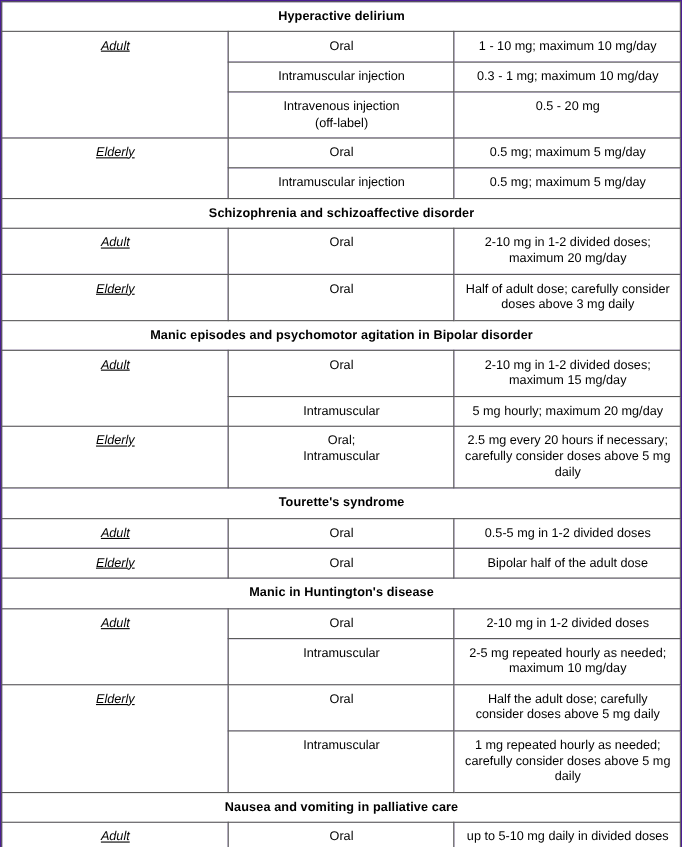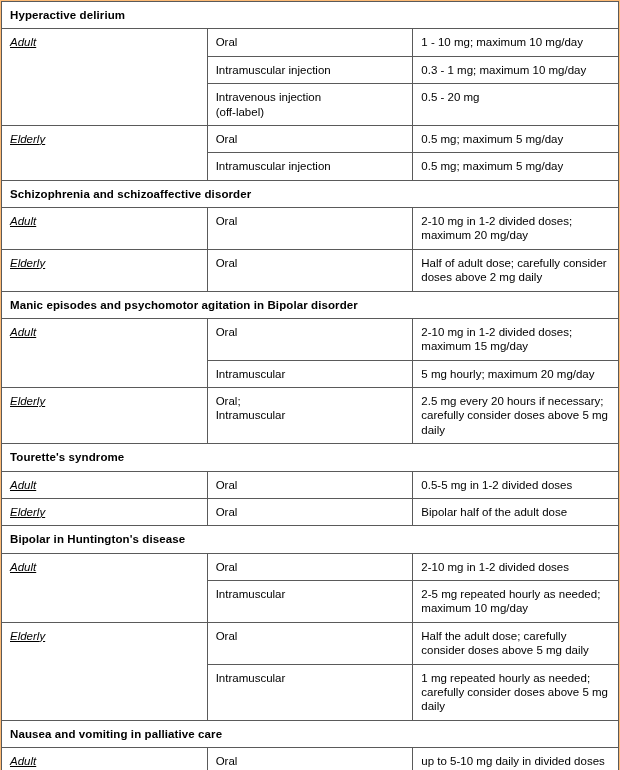--- a/index.html
+++ b/index.html
@@ -10,21 +10,22 @@
   body {
     font-family: "Liberation Sans", sans-serif;
     font-size: 11.5px;
     color: #000000;
   }
   .sheet {
     width: 620px;
     height: 770px;
     box-sizing: border-box;
     overflow: hidden;
-    background: #fdba74;
+    background: #4c1d95;
+    text-align: center;
   }
   table.dose-table {
     border-collapse: collapse;
     width: 618px;
     margin: 1px 0 0 1px;
     table-layout: fixed;
   }
   table.dose-table td {
     border: 1px solid #5a5a5a;
     padding: 6px 7px 6px 8px;
@@ -92,21 +93,21 @@
           <td class="section-header" colspan="3">Schizophrenia and schizoaffective disorder</td>
         </tr>
         <tr>
           <td class="age-col" rowspan="1">Adult</td>
           <td class="route-col nowrap-label">Oral</td>
           <td class="dose-col">2-10 mg in 1-2 divided doses; maximum 20 mg/day</td>
         </tr>
         <tr>
           <td class="age-col" rowspan="1">Elderly</td>
           <td class="route-col nowrap-label">Oral</td>
-          <td class="dose-col">Half of adult dose; carefully consider doses above 2 mg daily</td>
+          <td class="dose-col">Half of adult dose; carefully consider doses above 3 mg daily</td>
         </tr>
         <tr>
           <td class="section-header" colspan="3">Manic episodes and psychomotor agitation in Bipolar disorder</td>
         </tr>
         <tr>
           <td class="age-col" rowspan="2">Adult</td>
           <td class="route-col nowrap-label">Oral</td>
           <td class="dose-col">2-10 mg in 1-2 divided doses; maximum 15 mg/day</td>
         </tr>
         <tr>
@@ -126,21 +127,21 @@
           <td class="age-col" rowspan="1">Adult</td>
           <td class="route-col nowrap-label">Oral</td>
           <td class="dose-col">0.5-5 mg in 1-2 divided doses</td>
         </tr>
         <tr>
           <td class="age-col" rowspan="1">Elderly</td>
           <td class="route-col nowrap-label">Oral</td>
           <td class="dose-col">Bipolar half of the adult dose</td>
         </tr>
         <tr>
-          <td class="section-header" colspan="3">Bipolar in Huntington's disease</td>
+          <td class="section-header" colspan="3">Manic in Huntington's disease</td>
         </tr>
         <tr>
           <td class="age-col" rowspan="2">Adult</td>
           <td class="route-col nowrap-label">Oral</td>
           <td class="dose-col">2-10 mg in 1-2 divided doses</td>
         </tr>
         <tr>
           <td class="route-col nowrap-label">Intramuscular</td>
           <td class="dose-col">2-5 mg repeated hourly as needed; maximum 10 mg/day</td>
         </tr>

